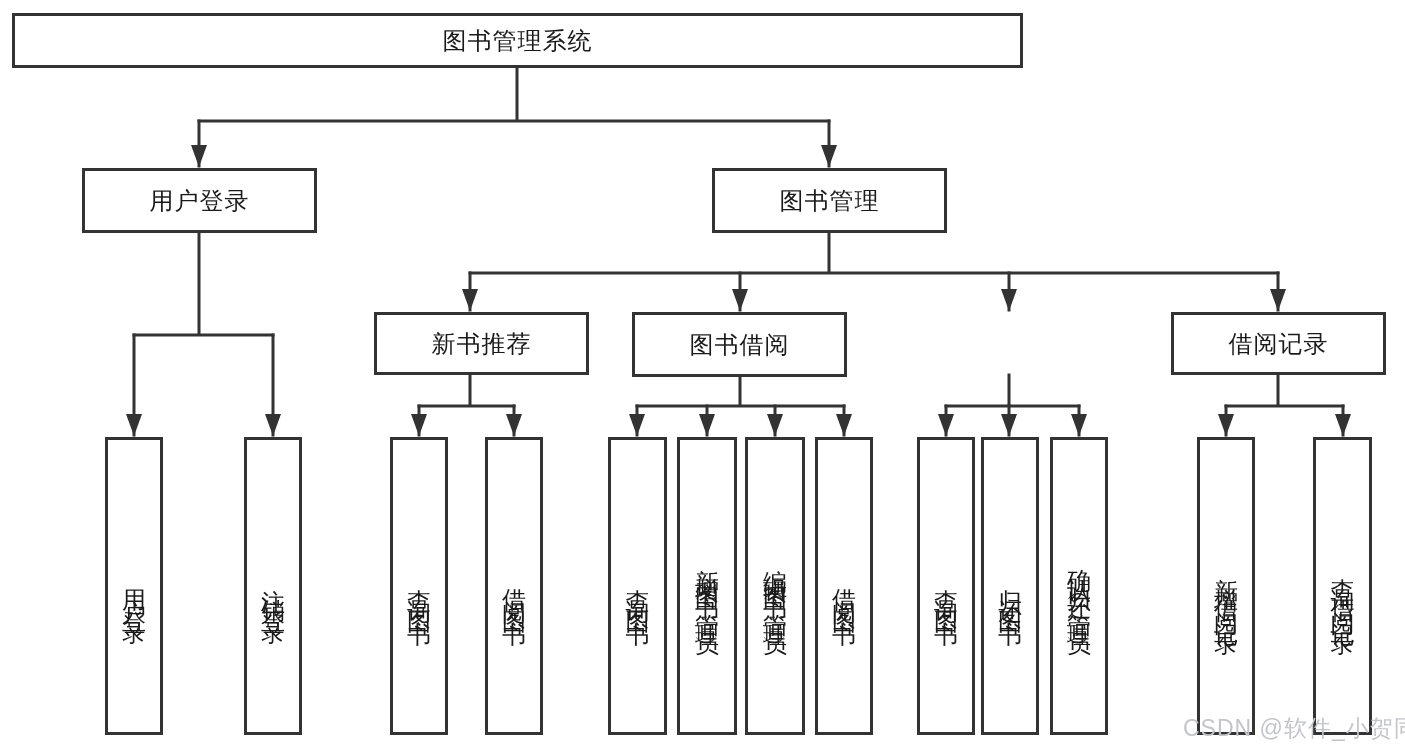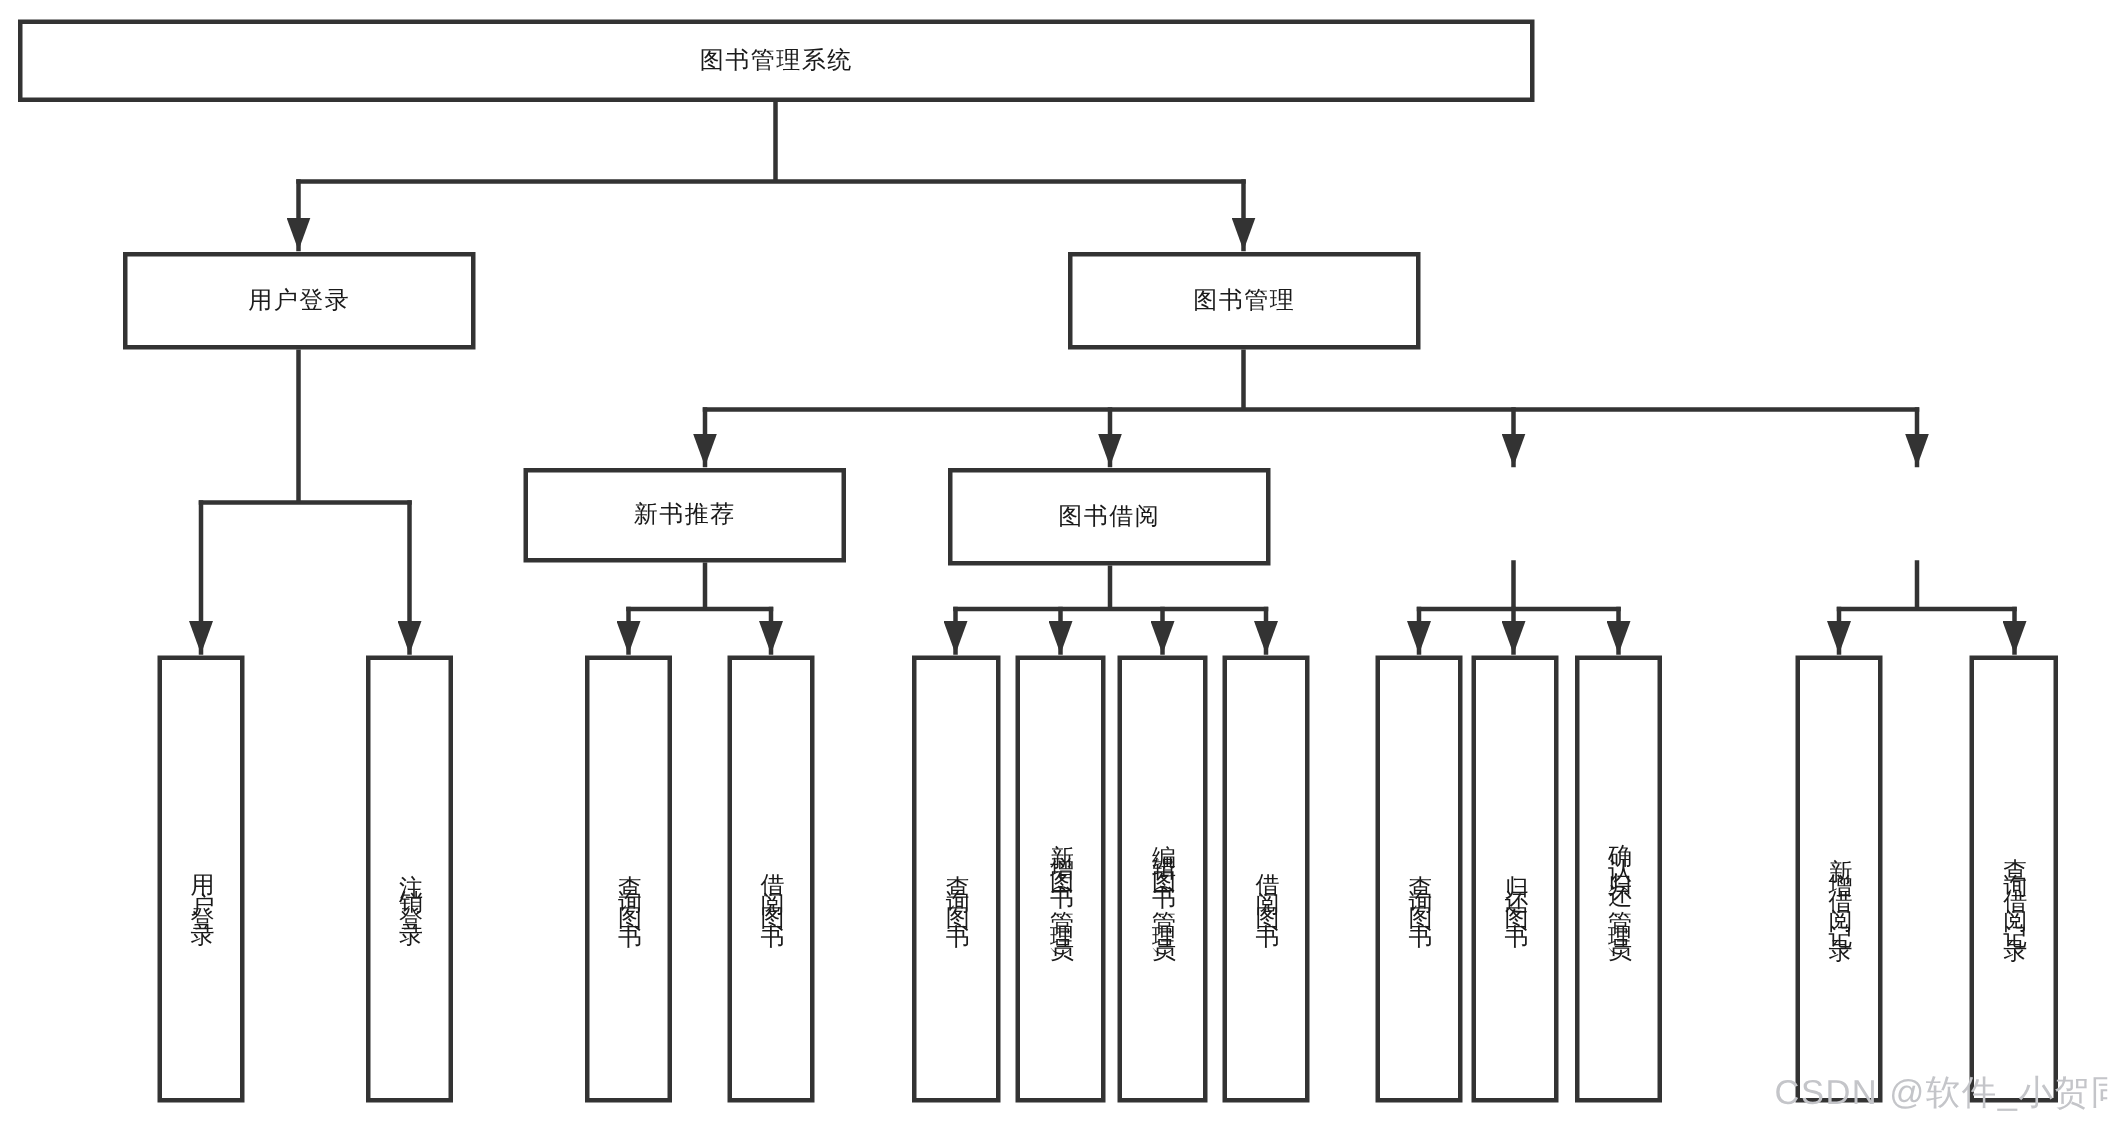--- a/index.html
+++ b/index.html
@@ -24,21 +24,21 @@
   }
   .box {
     position: absolute;
     box-sizing: border-box;
     border: 3px solid #333333;
     background: #ffffff;
     display: flex;
     align-items: center;
     justify-content: center;
     color: #1a1a1a;
-    font-size: 16px;
+    font-size: 24px;
     letter-spacing: 1px;
     z-index: 2;
   }
   .leaf .vtext {
     writing-mode: vertical-rl;
     text-orientation: mixed;
     letter-spacing: 11px;
     line-height: 1;
     white-space: nowrap;
     padding-top: 11px; 
@@ -124,25 +124,28 @@
     <span>图书管理系统</span>
   </div>
 
   <div class="box" style="left:82px;top:168px;width:235px;height:65px">
     <span>用户登录</span>
   </div>
   <div class="box" style="left:712px;top:168px;width:235px;height:65px">
     <span>图书管理</span>
   </div>
 
-  <div class="box" style="left:349px;top:312px;width:215px;height:63px">
+  <div class="box" style="left:374px;top:312px;width:215px;height:63px">
     <span>新书推荐</span>
   </div>
   <div class="box" style="left:632px;top:312px;width:215px;height:65px">
     <span>图书借阅</span>
+  </div>
+  <div class="box" style="left:1171px;top:312px;width:215px;height:63px">
+    <span>借阅记录</span>
   </div>
 
   <div class="box leaf" style="left:105px;top:437px;width:58px;height:298px">
     <span class="vtext">用户登录</span>
   </div>
   <div class="box leaf" style="left:244px;top:437px;width:58px;height:298px">
     <span class="vtext">注销登录</span>
   </div>
 
   <div class="box leaf" style="left:390px;top:437px;width:58px;height:298px">

